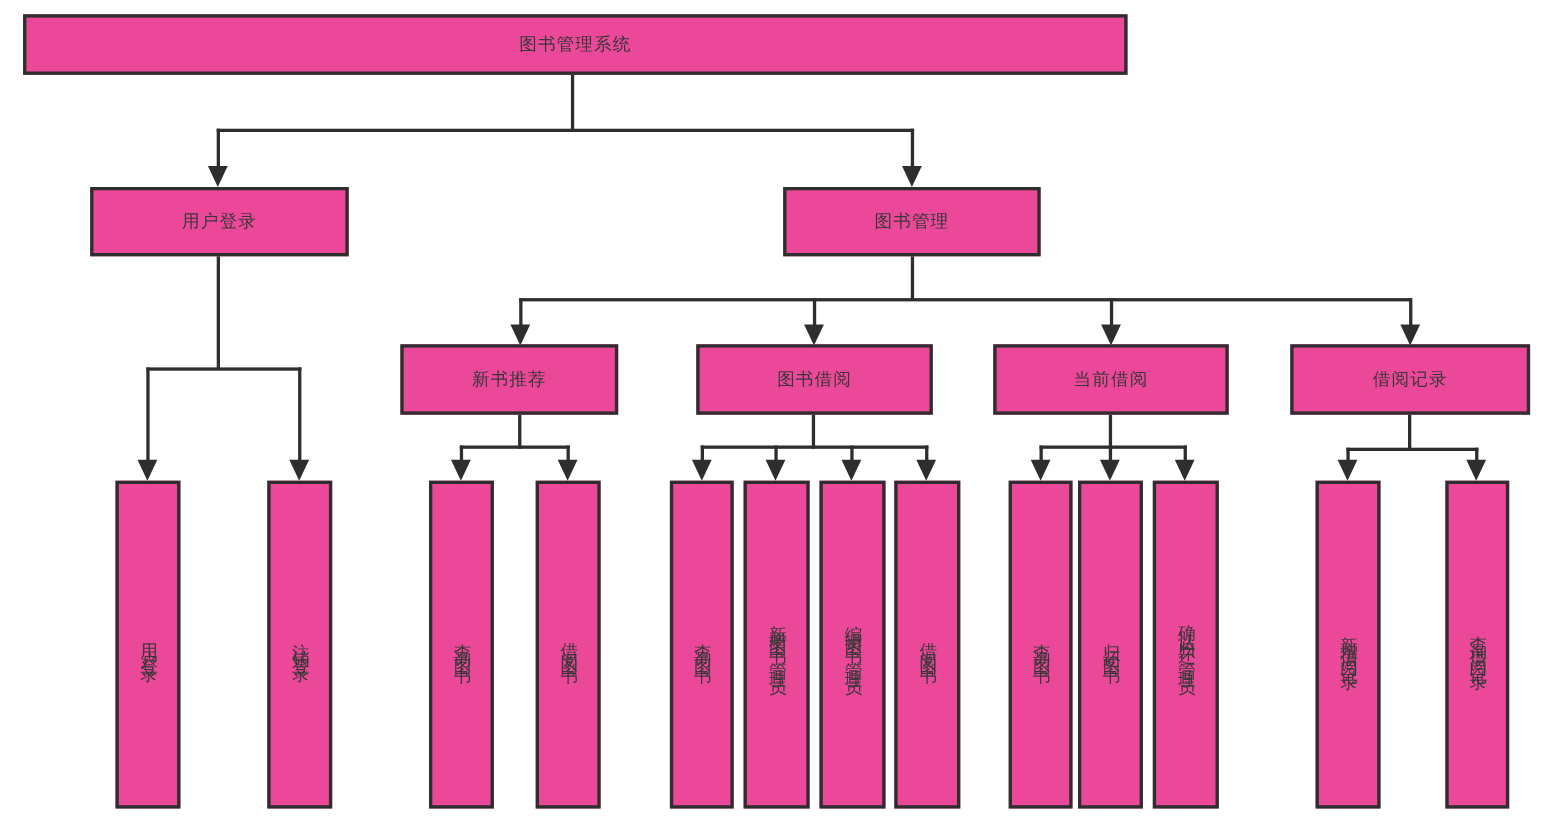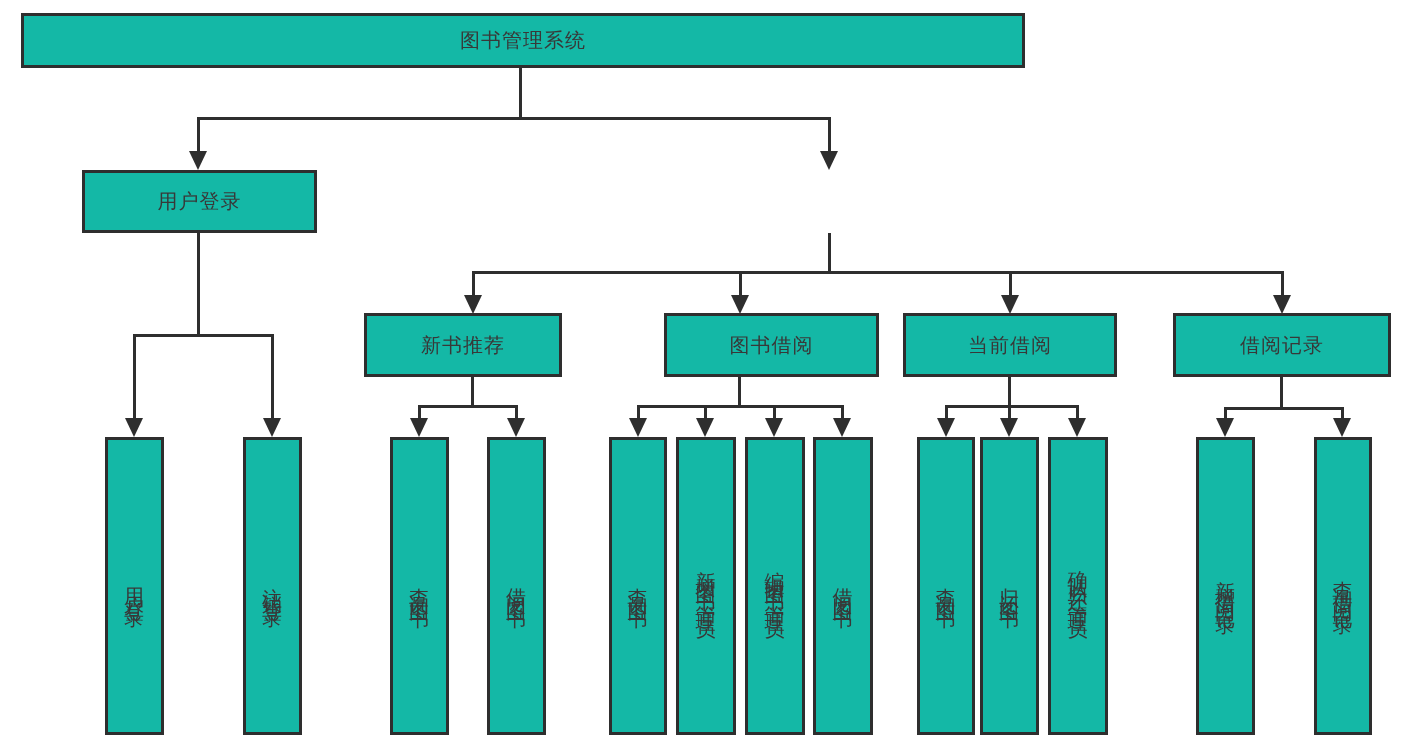--- a/index.html
+++ b/index.html
@@ -1,23 +1,23 @@
 <!DOCTYPE html>
 <html><head>
 <meta charset="utf-8">
 <style>
   html,body{margin:0;padding:0;background:#ffffff;}
   #stage{
     position:relative;width:1405px;height:747px;background:#ffffff;overflow:hidden;
     font-family:"Liberation Sans","DejaVu Sans",sans-serif;color:#333333;
   }
   .box{
-    position:absolute;box-sizing:border-box;background:#14b8a6;
+    position:absolute;box-sizing:border-box;background:#ec4899;
     border:3px solid #2e2e2e;display:flex;align-items:center;justify-content:center;
-    font-size:20px;letter-spacing:1px;color:#383838;
+    font-size:16px;letter-spacing:1px;color:#383838;
   }
   .box.v{
     writing-mode:vertical-rl;text-orientation:mixed;letter-spacing:7px;line-height:1;
   }
   .hline,.vline{position:absolute;background:#2e2e2e;}
   .hline{height:3px;}
   .vline{width:3px;}
   .arr{
     position:absolute;width:0;height:0;
     border-left:9px solid transparent;border-right:9px solid transparent;
@@ -41,20 +41,23 @@
   <div class="vline" style="left:519px;top:68px;height:50px"></div>
   <div class="hline" style="left:197px;top:117px;width:634px"></div>
   <div class="vline" style="left:197px;top:117px;height:36px"></div>
   <div class="arr" style="left:189px;top:151px"></div>
   <div class="vline" style="left:828px;top:117px;height:36px"></div>
   <div class="arr" style="left:820px;top:151px"></div>
 
   <div class="box" style="left:82px;top:170px;width:235px;height:63px">
     <span>用户登录</span>
   </div>
+  <div class="box" style="left:712px;top:170px;width:234px;height:63px">
+    <span>图书管理</span>
+  </div>
 
   <div class="vline" style="left:197px;top:233px;height:103px"></div>
   <div class="hline" style="left:133px;top:334px;width:141px"></div>
   <div class="vline" style="left:133px;top:334px;height:86px"></div>
   <div class="arr" style="left:125px;top:418px"></div>
   <div class="vline" style="left:271px;top:334px;height:86px"></div>
   <div class="arr" style="left:263px;top:418px"></div>
 
   <div class="vline" style="left:828px;top:233px;height:40px"></div>
   <div class="hline" style="left:472px;top:271px;width:811px"></div>
@@ -63,21 +66,21 @@
   <div class="vline" style="left:739px;top:271px;height:28px"></div>
   <div class="arr" style="left:731px;top:295px"></div>
   <div class="vline" style="left:1009px;top:271px;height:28px"></div>
   <div class="arr" style="left:1001px;top:295px"></div>
   <div class="vline" style="left:1281px;top:271px;height:28px"></div>
   <div class="arr" style="left:1273px;top:295px"></div>
 
   <div class="box" style="left:364px;top:313px;width:198px;height:64px">
     <span>新书推荐</span>
   </div>
-  <div class="box" style="left:664px;top:313px;width:215px;height:64px">
+  <div class="box" style="left:633px;top:313px;width:215px;height:64px">
     <span>图书借阅</span>
   </div>
   <div class="box" style="left:903px;top:313px;width:214px;height:64px">
     <span>当前借阅</span>
   </div>
   <div class="box" style="left:1173px;top:313px;width:218px;height:64px">
     <span>借阅记录</span>
   </div>
 
   <div class="vline" style="left:471px;top:377px;height:31px"></div>

